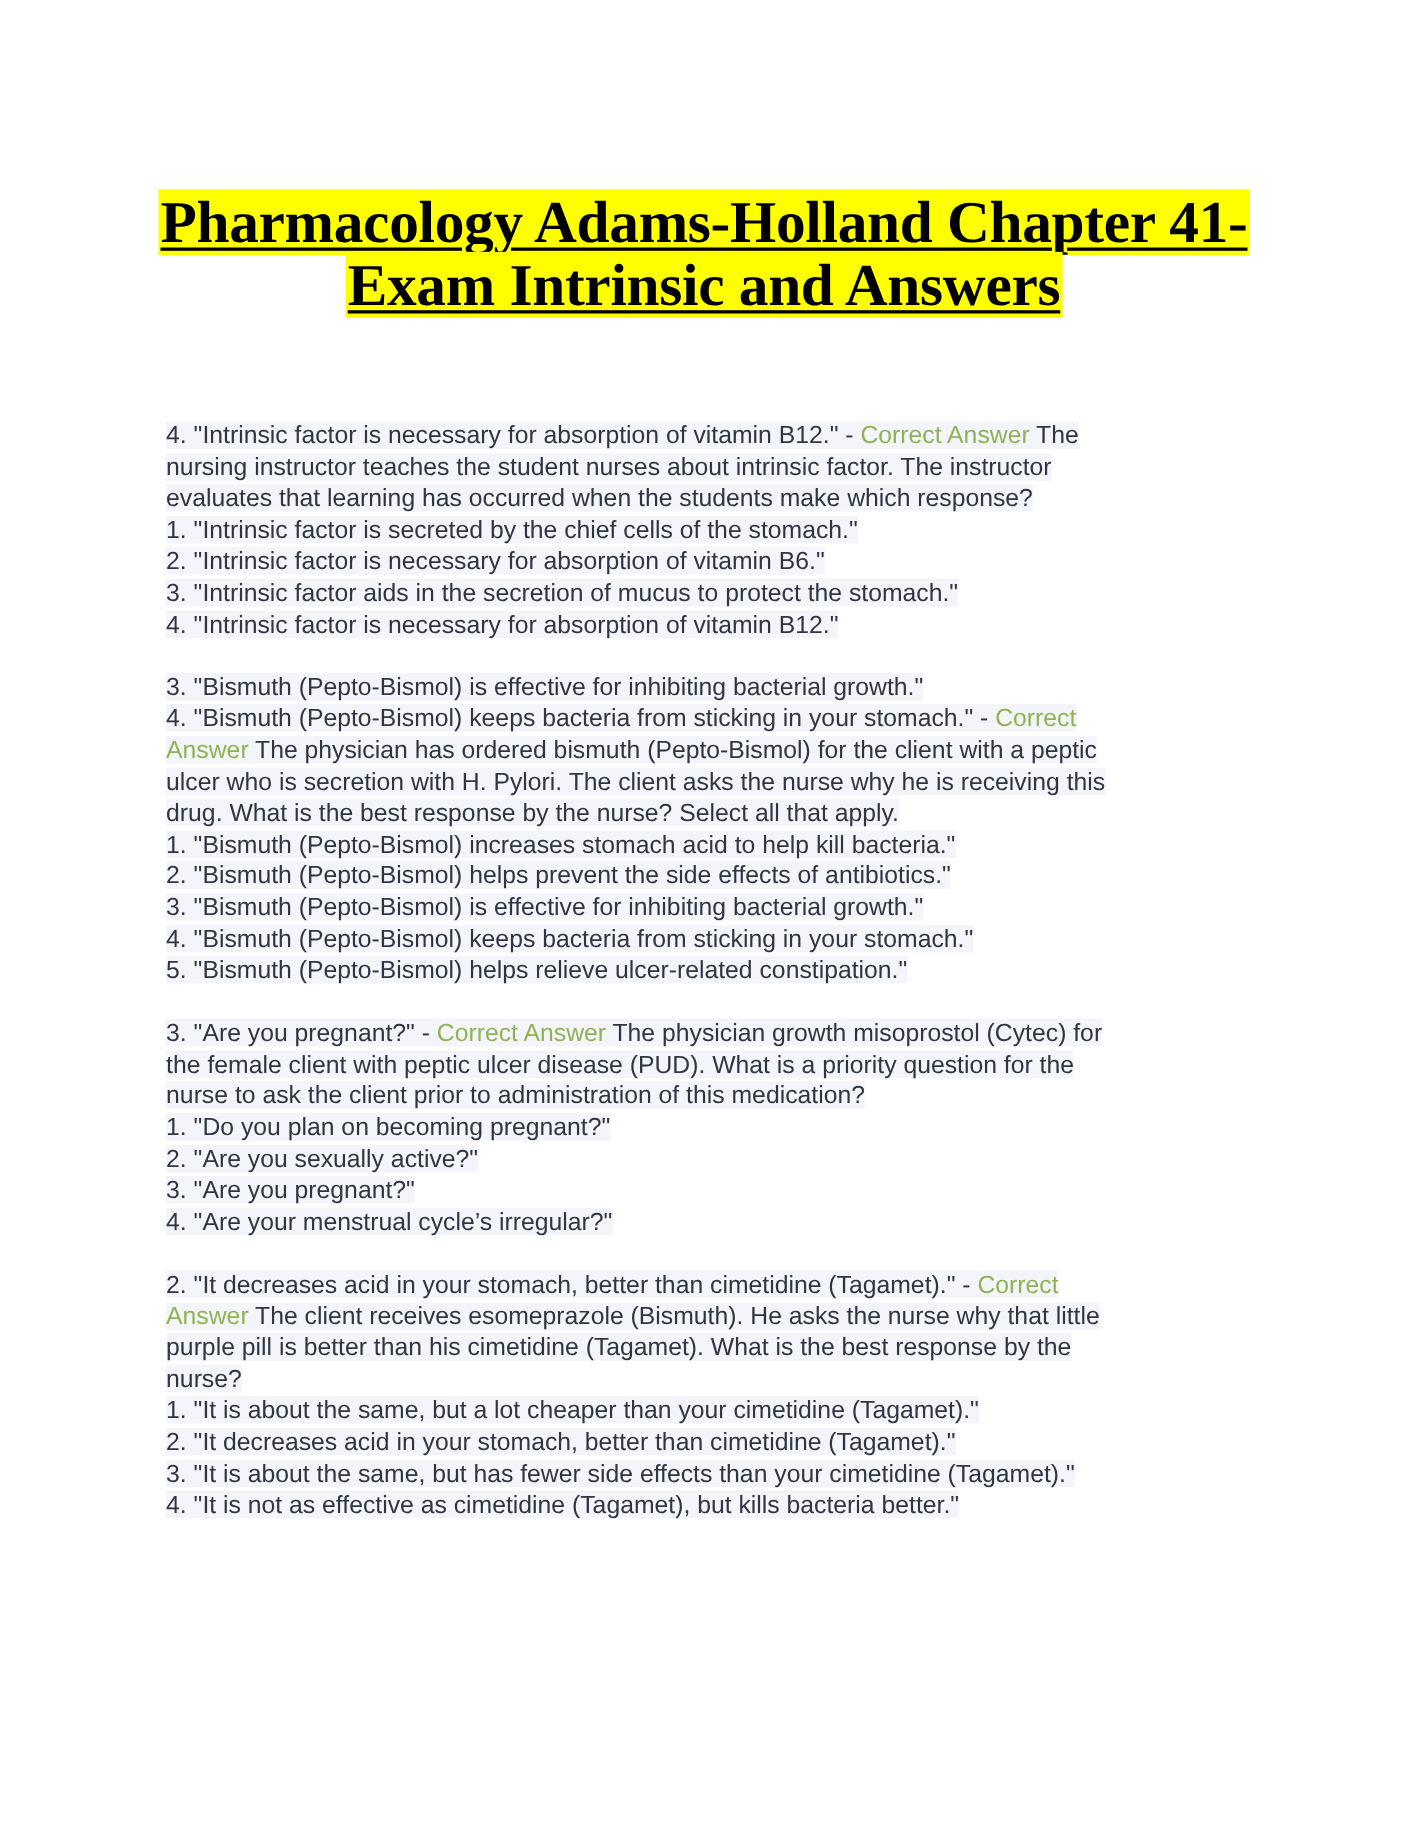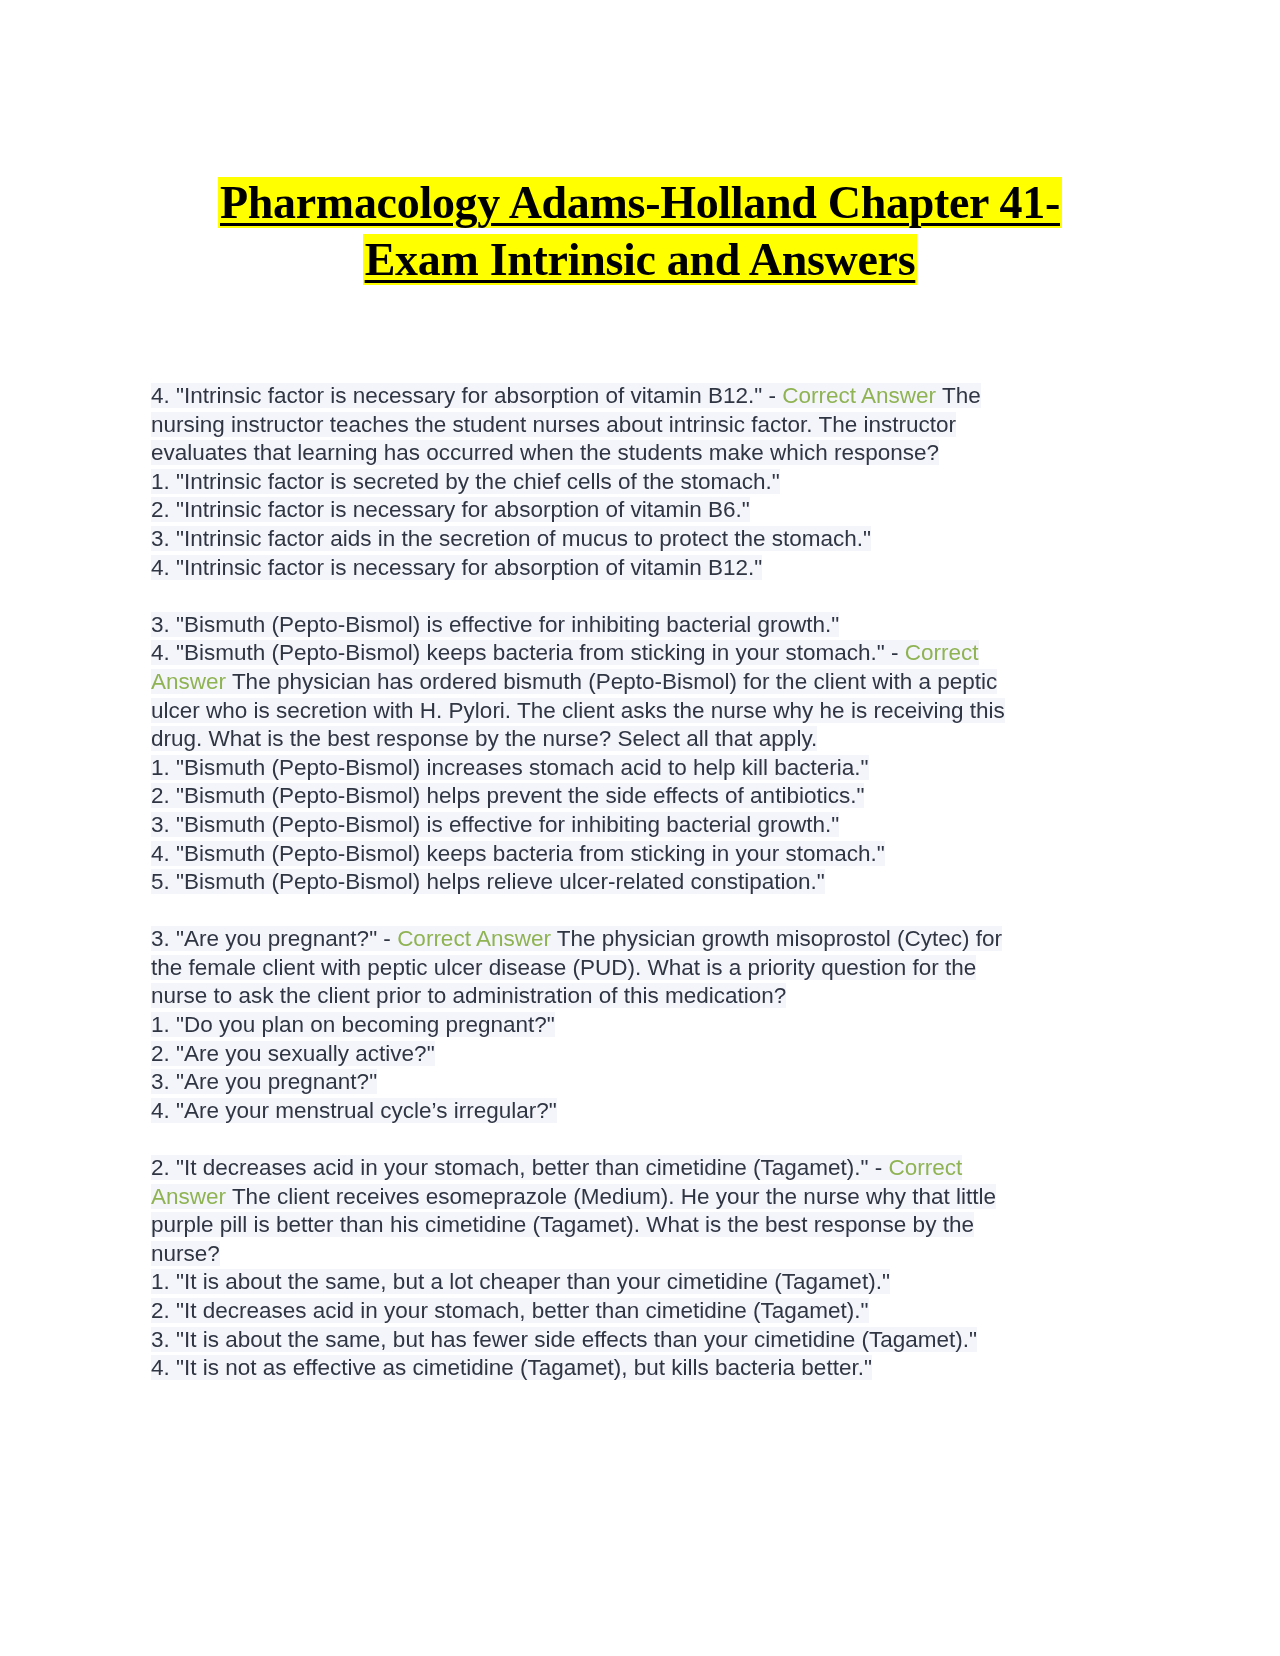--- a/index.html
+++ b/index.html
@@ -2,21 +2,21 @@
 <html><head>
 <meta charset="utf-8">
 <style>
   html, body { margin: 0; padding: 0; background: #ffffff; }
   body { width: 1280px; height: 1656px; position: relative; overflow: hidden; }
   .page { position: absolute; left: 0; top: 0; width: 1280px; height: 1656px; }
   .title {
     position: absolute; left: 120px; width: 1040px; top: 174px;
     text-align: center;
     font-family: "Liberation Serif", "DejaVu Serif", serif;
-    font-weight: bold; font-size: 46px; line-height: 57px;
+    font-weight: bold; font-size: 54px; line-height: 57px;
     color: #000000;
   }
   .title-line { display: block; }
   .title-line span {
     background: #ffff00;
     text-decoration: underline;
     text-decoration-thickness: 3px;
     text-underline-offset: 5px;
     padding: 0 2px;
     letter-spacing: -0.3px;
@@ -70,21 +70,21 @@
         <div class="line"><span class="hl"><span>the female client with peptic ulcer disease (PUD). What is a priority question for the</span></span></div>
         <div class="line"><span class="hl"><span>nurse to ask the client prior to administration of this medication?</span></span></div>
         <div class="line"><span class="hl">1. "Do you plan on becoming pregnant?"</span></div>
         <div class="line"><span class="hl">2. "Are you sexually active?"</span></div>
         <div class="line"><span class="hl">3. "Are you pregnant?"</span></div>
         <div class="line"><span class="hl">4. "Are your menstrual cycle’s irregular?"</span></div>
       </div>
       <div class="gap"></div>
       <div class="block">
         <div class="line"><span class="hl"><span>2. "It decreases acid in your stomach, better than cimetidine (Tagamet)." - </span><span class="ca" style="color: rgb(143, 179, 83);">Correct</span></span></div>
-        <div class="line"><span class="hl"><span class="ca" style="color: rgb(143, 179, 83);">Answer</span><span> The client receives esomeprazole (Medium). He your the nurse why that little</span></span></div>
+        <div class="line"><span class="hl"><span class="ca" style="color: rgb(143, 179, 83);">Answer</span><span> The client receives esomeprazole (Bismuth). He asks the nurse why that little</span></span></div>
         <div class="line"><span class="hl"><span>purple pill is better than his cimetidine (Tagamet). What is the best response by the</span></span></div>
         <div class="line"><span class="hl"><span>nurse?</span></span></div>
         <div class="line"><span class="hl">1. "It is about the same, but a lot cheaper than your cimetidine (Tagamet)."</span></div>
         <div class="line"><span class="hl">2. "It decreases acid in your stomach, better than cimetidine (Tagamet)."</span></div>
         <div class="line"><span class="hl">3. "It is about the same, but has fewer side effects than your cimetidine (Tagamet)."</span></div>
         <div class="line"><span class="hl">4. "It is not as effective as cimetidine (Tagamet), but kills bacteria better."</span></div>
       </div>
     </div>
 </div>
 

